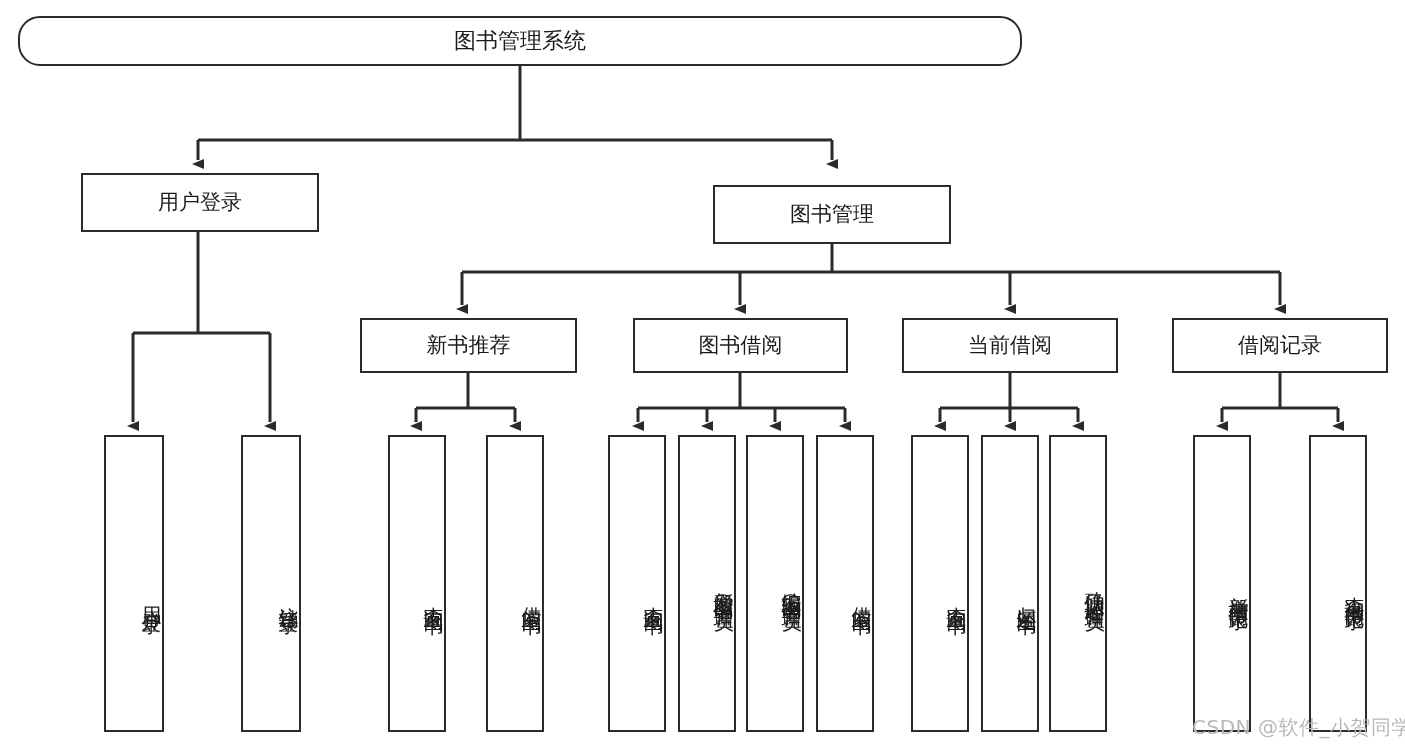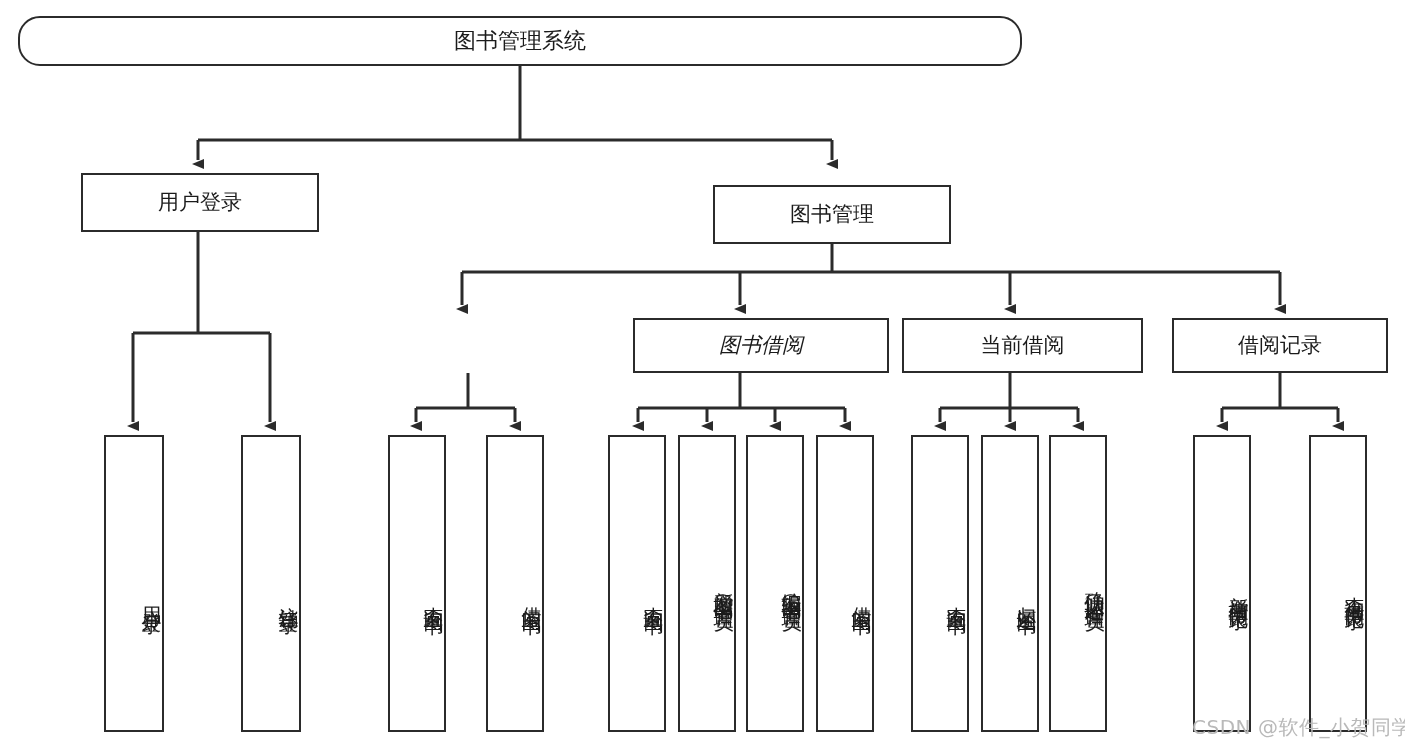--- a/index.html
+++ b/index.html
@@ -115,22 +115,23 @@
       <path d="M1222,408 L1222,422" marker-end="url(#arrow)"></path>
       <path d="M1338,408 L1338,422" marker-end="url(#arrow)"></path>
     </g>
   </svg>
 
   <div class="node root" style="left:18px; top:16px; width:1004px; height:50px;">图书管理系统</div>
 
   <div class="node h" style="left:81px; top:173px; width:238px; height:59px;">用户登录</div>
   <div class="node h" style="left:713px; top:173px; width:238px; height:59px;margin-top:12px;">图书管理</div>
 
-  <div class="node h" style="left:633px; top:318px; width:256px; height:55px;font-style:italic;">图书借阅</div>
-  <div class="node h" style="left:902px; top:318px; width:241px; height:55px;">当前借阅</div>
+  <div class="node h" style="left:360px; top:318px; width:217px; height:55px;">新书推荐</div>
+  <div class="node h" style="left:633px; top:318px; width:215px; height:55px;">图书借阅</div>
+  <div class="node h" style="left:902px; top:318px; width:216px; height:55px;">当前借阅</div>
   <div class="node h" style="left:1172px; top:318px; width:216px; height:55px;">借阅记录</div>
 
   <div class="node leaf" style="left:104px; top:435px; width:60px; height:297px;">用户登录</div>
   <div class="node leaf" style="left:241px; top:435px; width:60px; height:297px;">注销登录</div>
 
   <div class="node leaf" style="left:388px; top:435px; width:58px; height:297px;">查询图书</div>
   <div class="node leaf" style="left:486px; top:435px; width:58px; height:297px;">借阅图书</div>
 
   <div class="node leaf" style="left:608px; top:435px; width:58px; height:297px;">查询图书</div>
   <div class="node leaf tall" style="left:678px; top:435px; width:58px; height:297px;">新增图书（管理员）</div>

